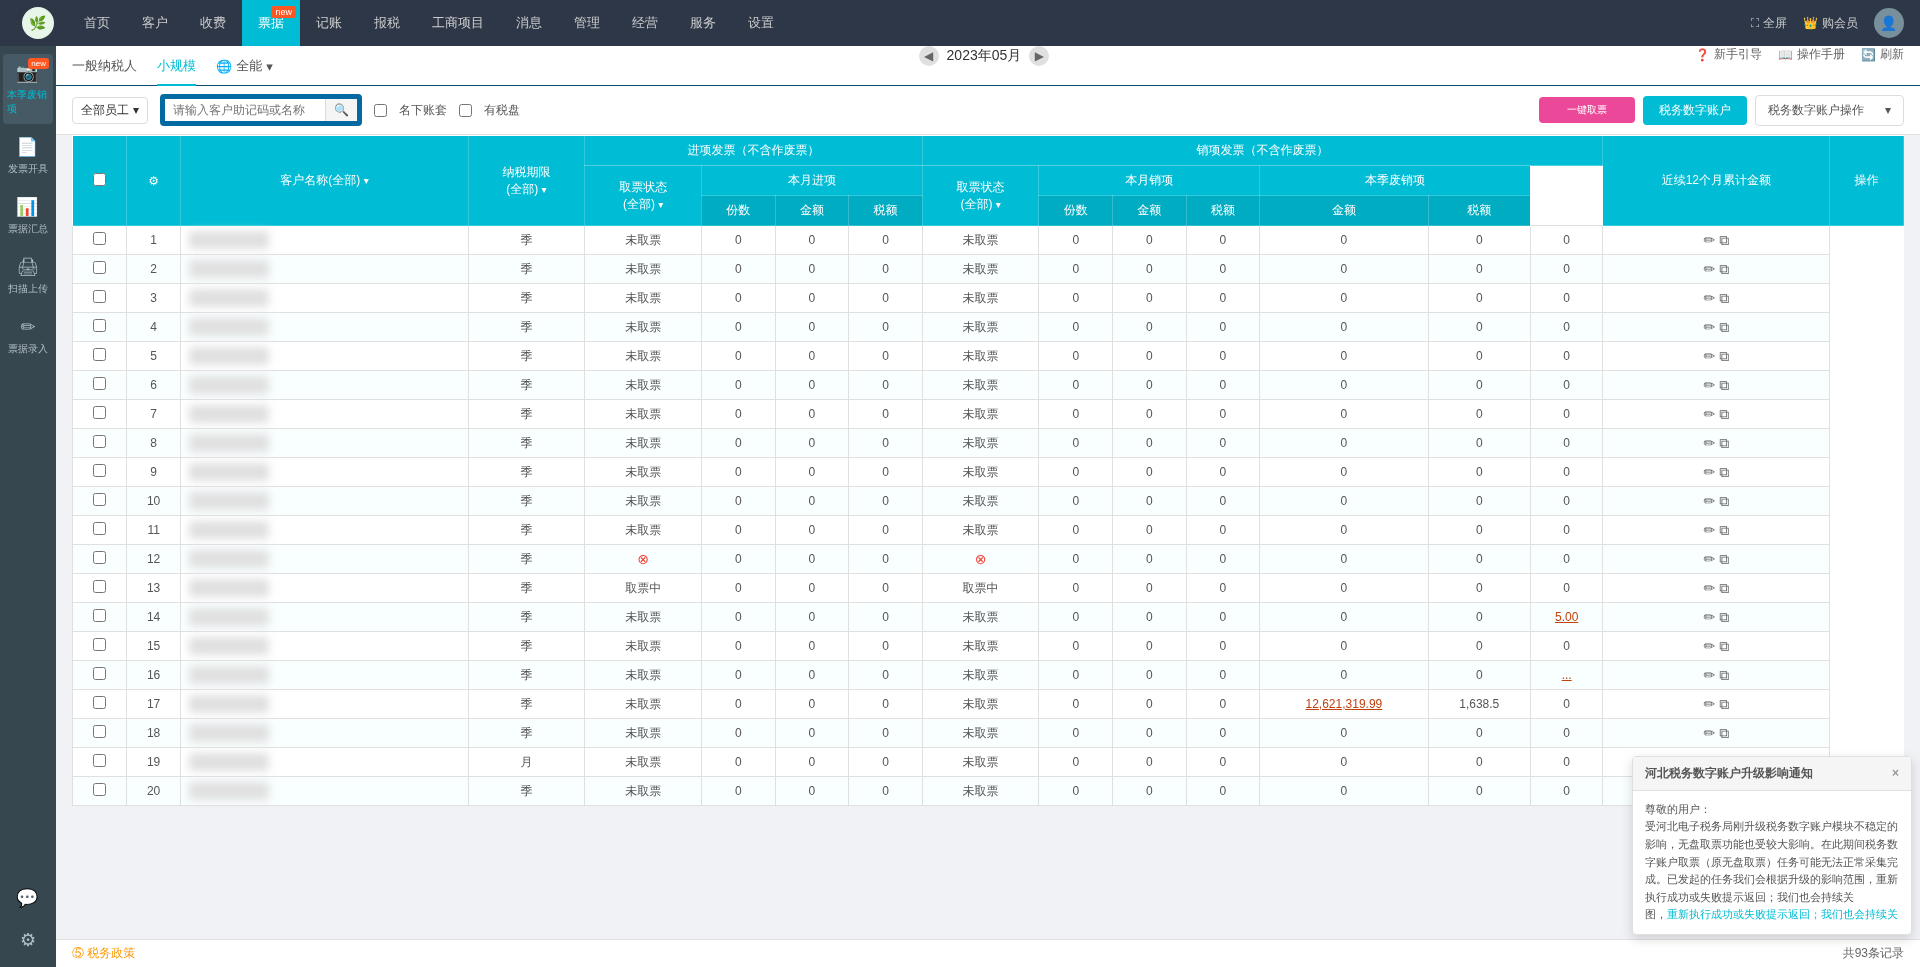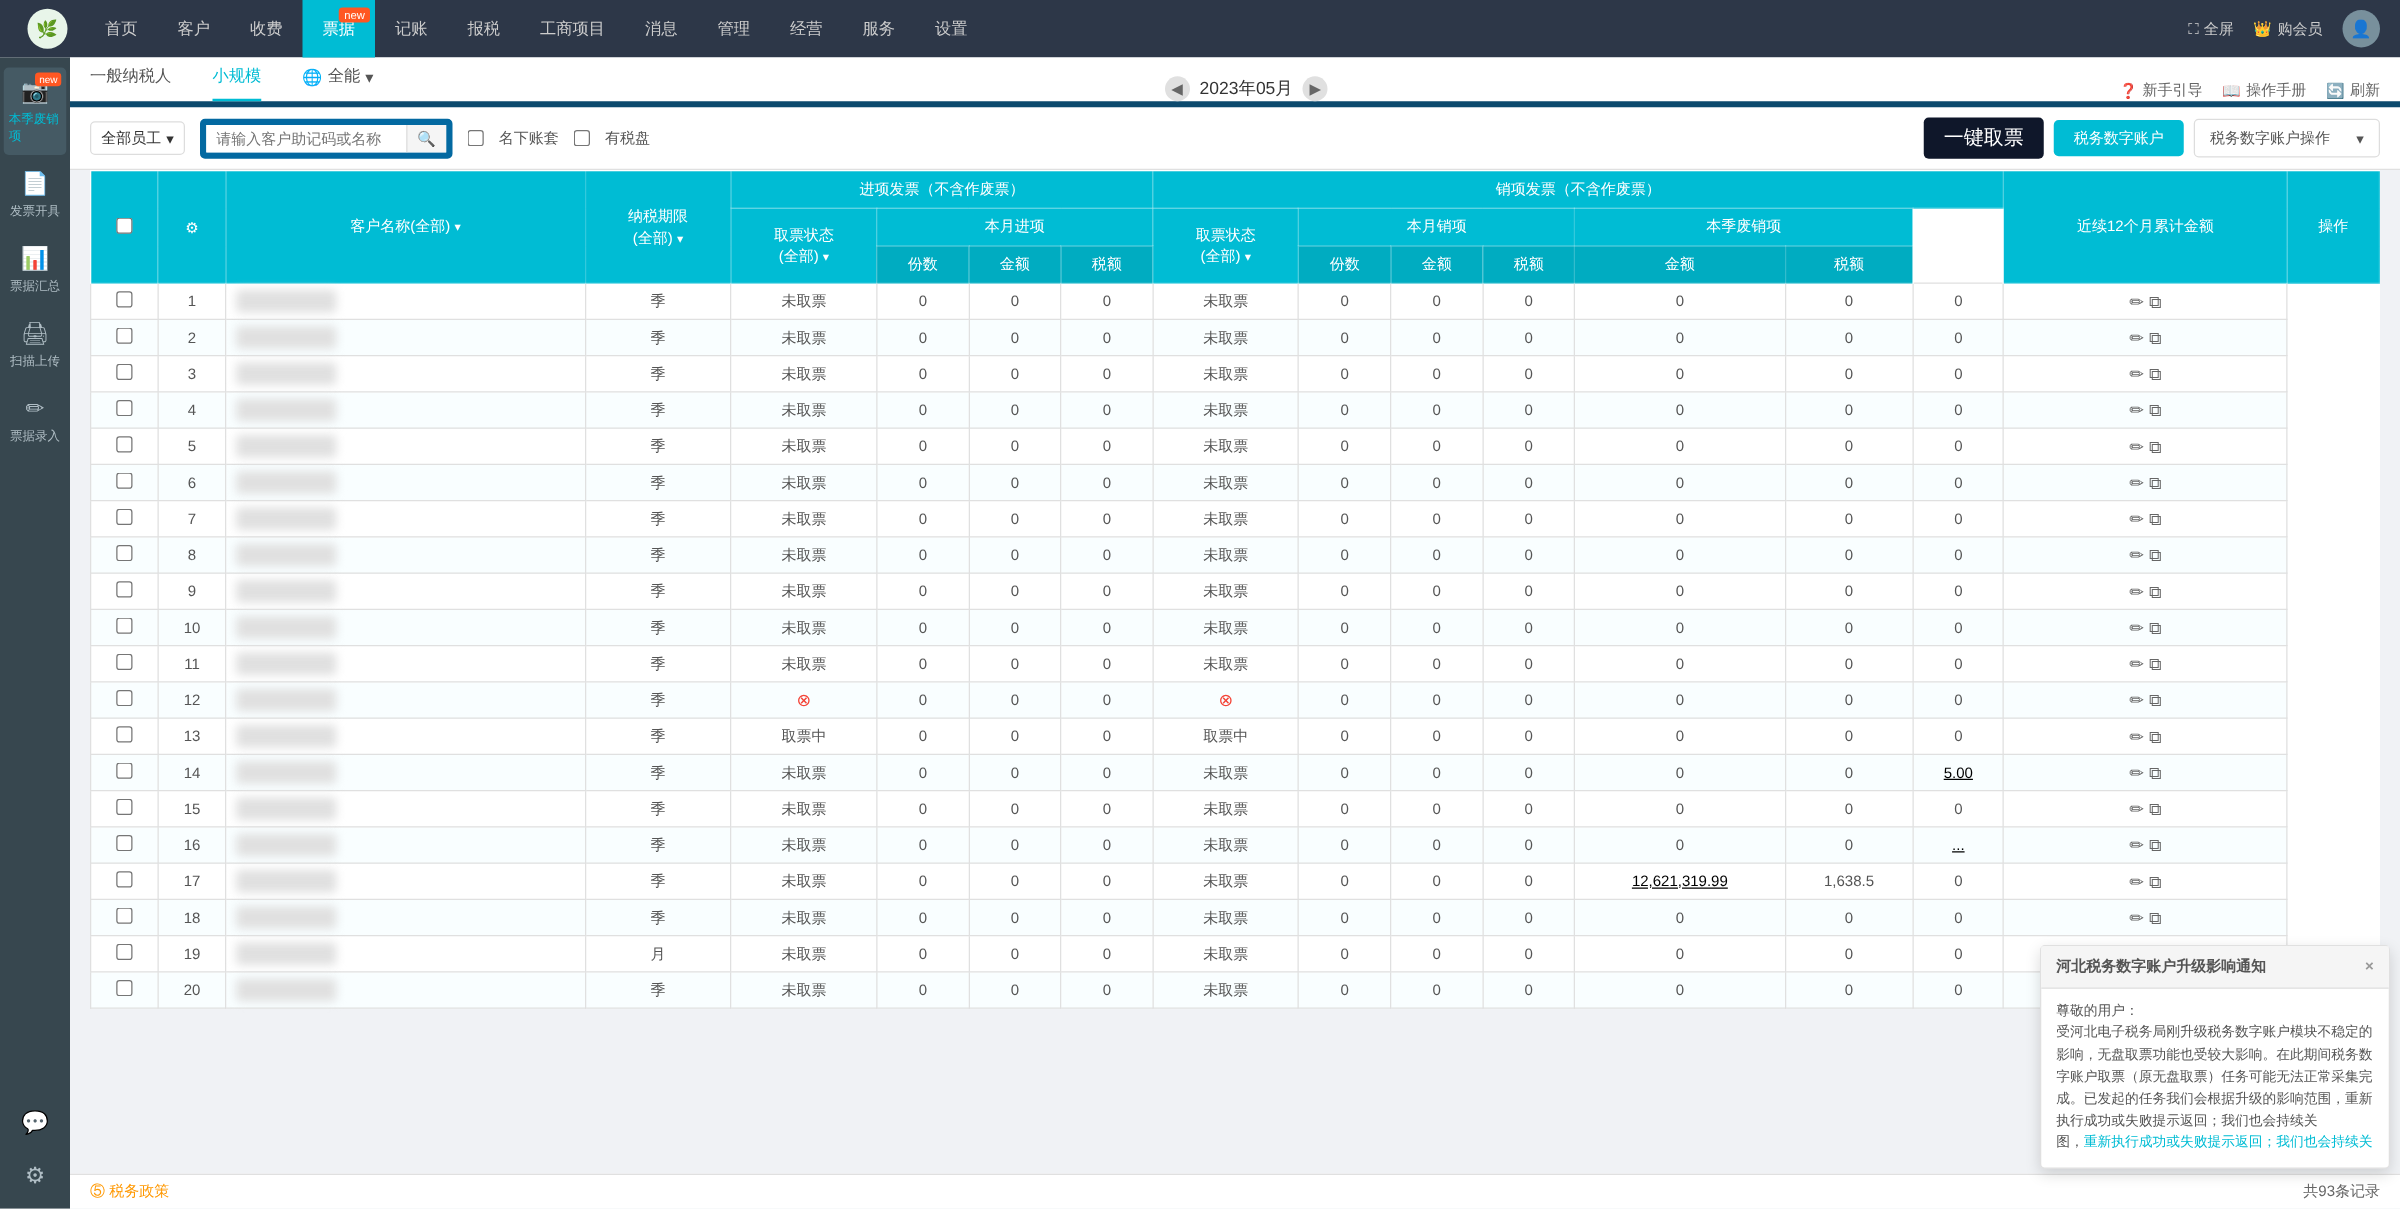--- a/index.html
+++ b/index.html
@@ -128,25 +128,25 @@
       display: flex;
       flex-direction: column;
       background: #f0f2f5;
       overflow: hidden;
     }
 
     
     .sub-nav {
       height: 40px;
       background: #fff;
-      border-bottom: 5px solid #0c4a6e;
-      display: flex;
-      align-items: flex-end;
+      border-bottom: 1px solid #0c4a6e;
+      display: flex;
+      align-items: flex-start;
       padding: 0 16px;
-      gap: 33px;
+      gap: 20px;
     }
     .sub-nav-item {
       height: 40px;
       display: flex;
       align-items: center;
       color: #555;
       cursor: pointer;
       font-size: 13px;
       border-bottom: 2px solid transparent;
       padding-top: 2px;
@@ -229,26 +229,26 @@
       color: #555;
       cursor: pointer;
     }
     .filter-right {
       margin-left: auto;
       display: flex;
       align-items: center;
       gap: 8px;
     }
     .btn-orange {
-      background: #0f172a;
+      background: #ec4899;
       color: #fff;
       border: none;
       border-radius: 4px;
-      padding: 6px 16px;
-      font-size: 16px;
+      padding: 6px 28px;
+      font-size: 10px;
       cursor: pointer;
     }
     .btn-teal {
       background: #00bcd4;
       color: #fff;
       border: none;
       border-radius: 4px;
       padding: 6px 16px;
       font-size: 12px;
       cursor: pointer;
@@ -325,21 +325,21 @@
       display: flex;
       gap: 4px;
       justify-content: center;
     }
     .action-icon {
       color: #666;
       cursor: pointer;
       font-size: 14px;
     }
     .text-link {
-      color: #000000;
+      color: #c2410c;
       text-decoration: underline;
       cursor: pointer;
     }
 
     
     .notification-popup {
       position: fixed;
       right: 8px;
       bottom: 32px;
       width: 280px;

